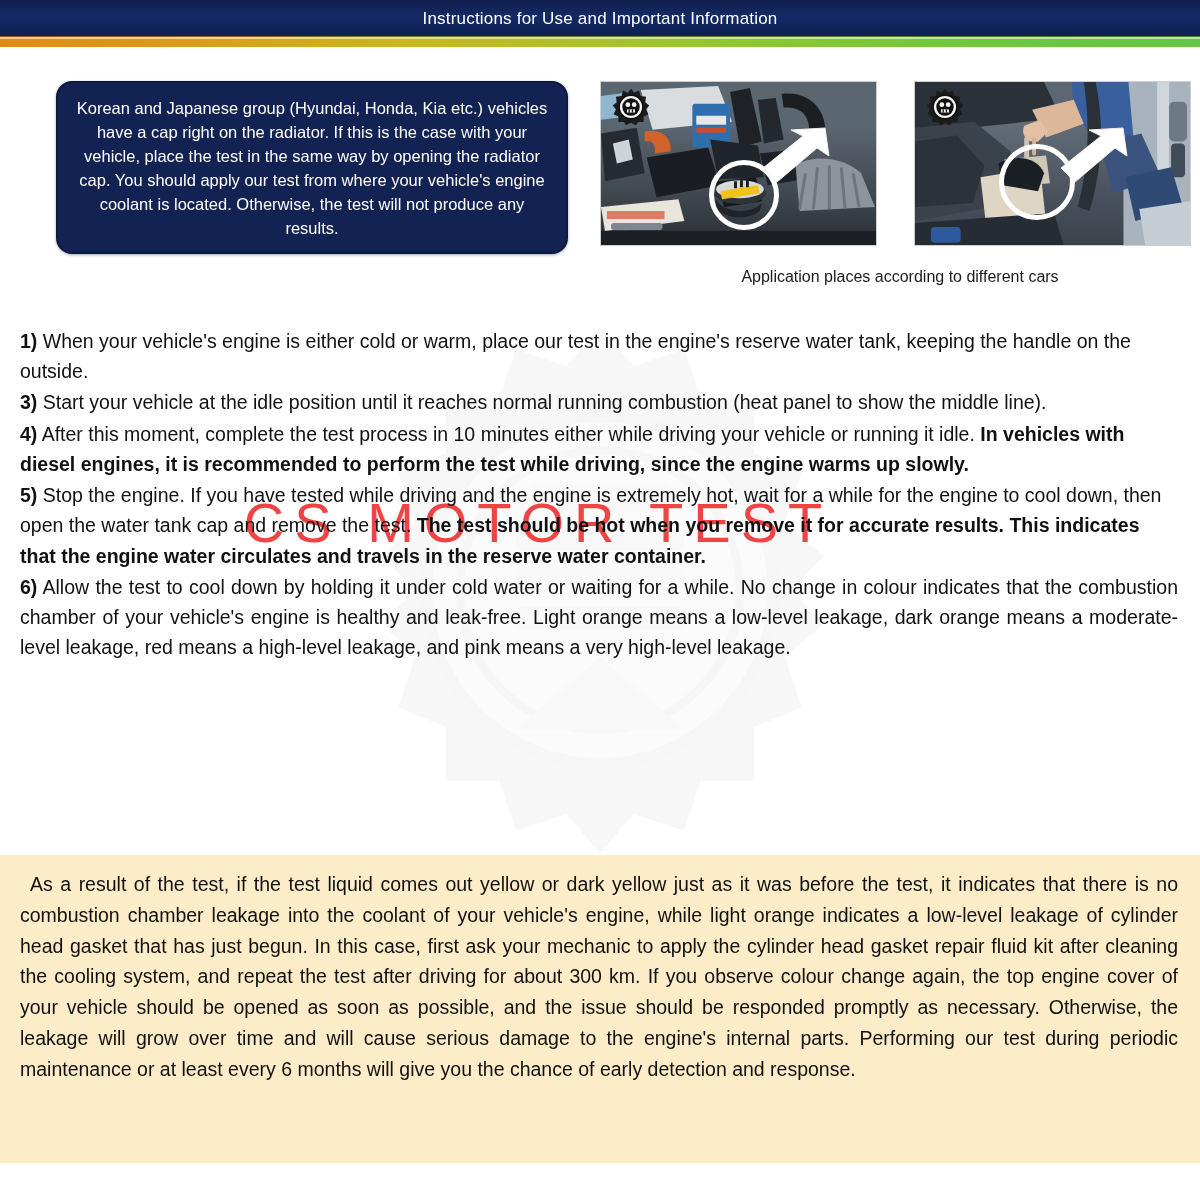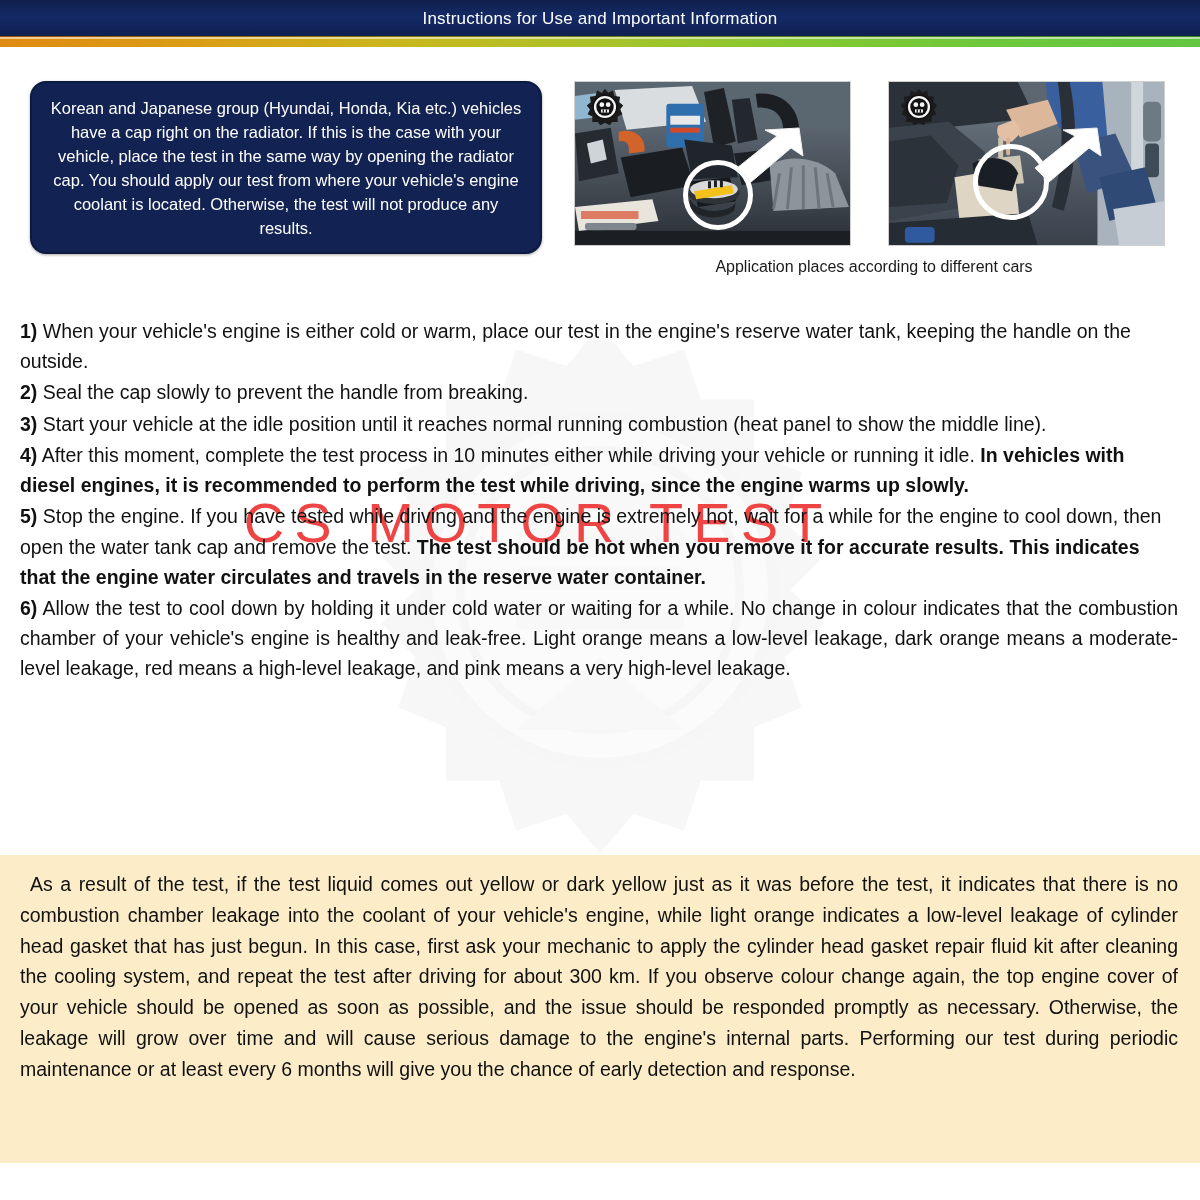--- a/index.html
+++ b/index.html
@@ -73,20 +73,21 @@
   }
   #accent-gap { height: 7px; background: #fff; position: relative; z-index: 3; }
 
   
   #top-row {
     position: relative;
     z-index: 3;
     display: flex;
     align-items: flex-start;
     padding: 27px 0 0 0;
+    justify-content: flex-end;
   }
   #callout {
     width: 512px;
     margin-left: 30px;
     background: #122253;
     border: 2px solid #0c1a41;
     border-radius: 16px;
     box-shadow: 0 1px 3px rgba(0,0,0,.35);
     padding: 13px 14px 12px 14px;
     box-sizing: border-box;
@@ -117,21 +118,21 @@
   .photo .logo { position: absolute; left: 11px; top: 6px; width: 38px; height: 38px; }
   .photo .ring {
     position: absolute;
     border: 5px solid #ffffff;
     border-radius: 50%;
     box-sizing: border-box;
   }
   .photo .arrow { position: absolute; }
   #photo-caption {
     text-align: center;
-    margin-top: 12px;
+    margin-top: 22px;
     font-size: 16px;
     color: #1b1b1b;
   }
 
   
   #steps {
     position: relative;
     z-index: 3;
     margin-top: 40px;
     padding: 0 22px 0 20px;
@@ -332,21 +333,20 @@
         </svg>
       </div>
 
     </div>
     <div id="photo-caption">Application places according to different cars</div>
   </div>
 </div>
 
 <div id="steps">
     <p class="step"><span class="num">1)</span><span> When your vehicle's engine is either cold or warm, place our test in the engine's reserve water tank, keeping the handle on the outside.</span></p>
-    <p class="step"><span class="num">2)</span><span> Seal the cap slowly to prevent the handle from breaking.</span></p>
     <p class="step"><span class="num">3)</span><span> Start your vehicle at the idle position until it reaches normal running combustion (heat panel to show the middle line).</span></p>
     <p class="step"><span class="num">4)</span><span> After this moment, complete the test process in 10 minutes either while driving your vehicle or running it idle. </span><b>In vehicles with diesel engines, it is recommended to perform the test while driving, since the engine warms up slowly.</b></p>
     <p class="step"><span class="num">5)</span><span> Stop the engine. If you have tested while driving and the engine is extremely hot, wait for a while for the engine to cool down, then open the water tank cap and remove the test. </span><b>The test should be hot when you remove it for accurate results. This indicates that the engine water circulates and travels in the reserve water container.</b></p>
     <p class="step justify"><span class="num">6)</span><span> Allow the test to cool down by holding it under cold water or waiting for a while. No change in colour indicates that the combustion chamber of your vehicle's engine is healthy and leak-free. Light orange means a low-level leakage, dark orange means a moderate-level leakage, red means a high-level leakage, and pink means a very high-level leakage.</span></p>
   </div>
 
 <div id="beige-panel">
   <div id="beige-text">As a result of the test, if the test liquid comes out yellow or dark yellow just as it was before the test, it indicates that there is no combustion chamber leakage into the coolant of your vehicle's engine, while light orange indicates a low-level leakage of cylinder head gasket that has just begun. In this case, first ask your mechanic to apply the cylinder head gasket repair fluid kit after cleaning the cooling system, and repeat the test after driving for about 300 km. If you observe colour change again, the top engine cover of your vehicle should be opened as soon as possible, and the issue should be responded promptly as necessary. Otherwise, the leakage will grow over time and will cause serious damage to the engine's internal parts. Performing our test during periodic maintenance or at least every 6 months will give you the chance of early detection and response.</div>
 </div>
 

